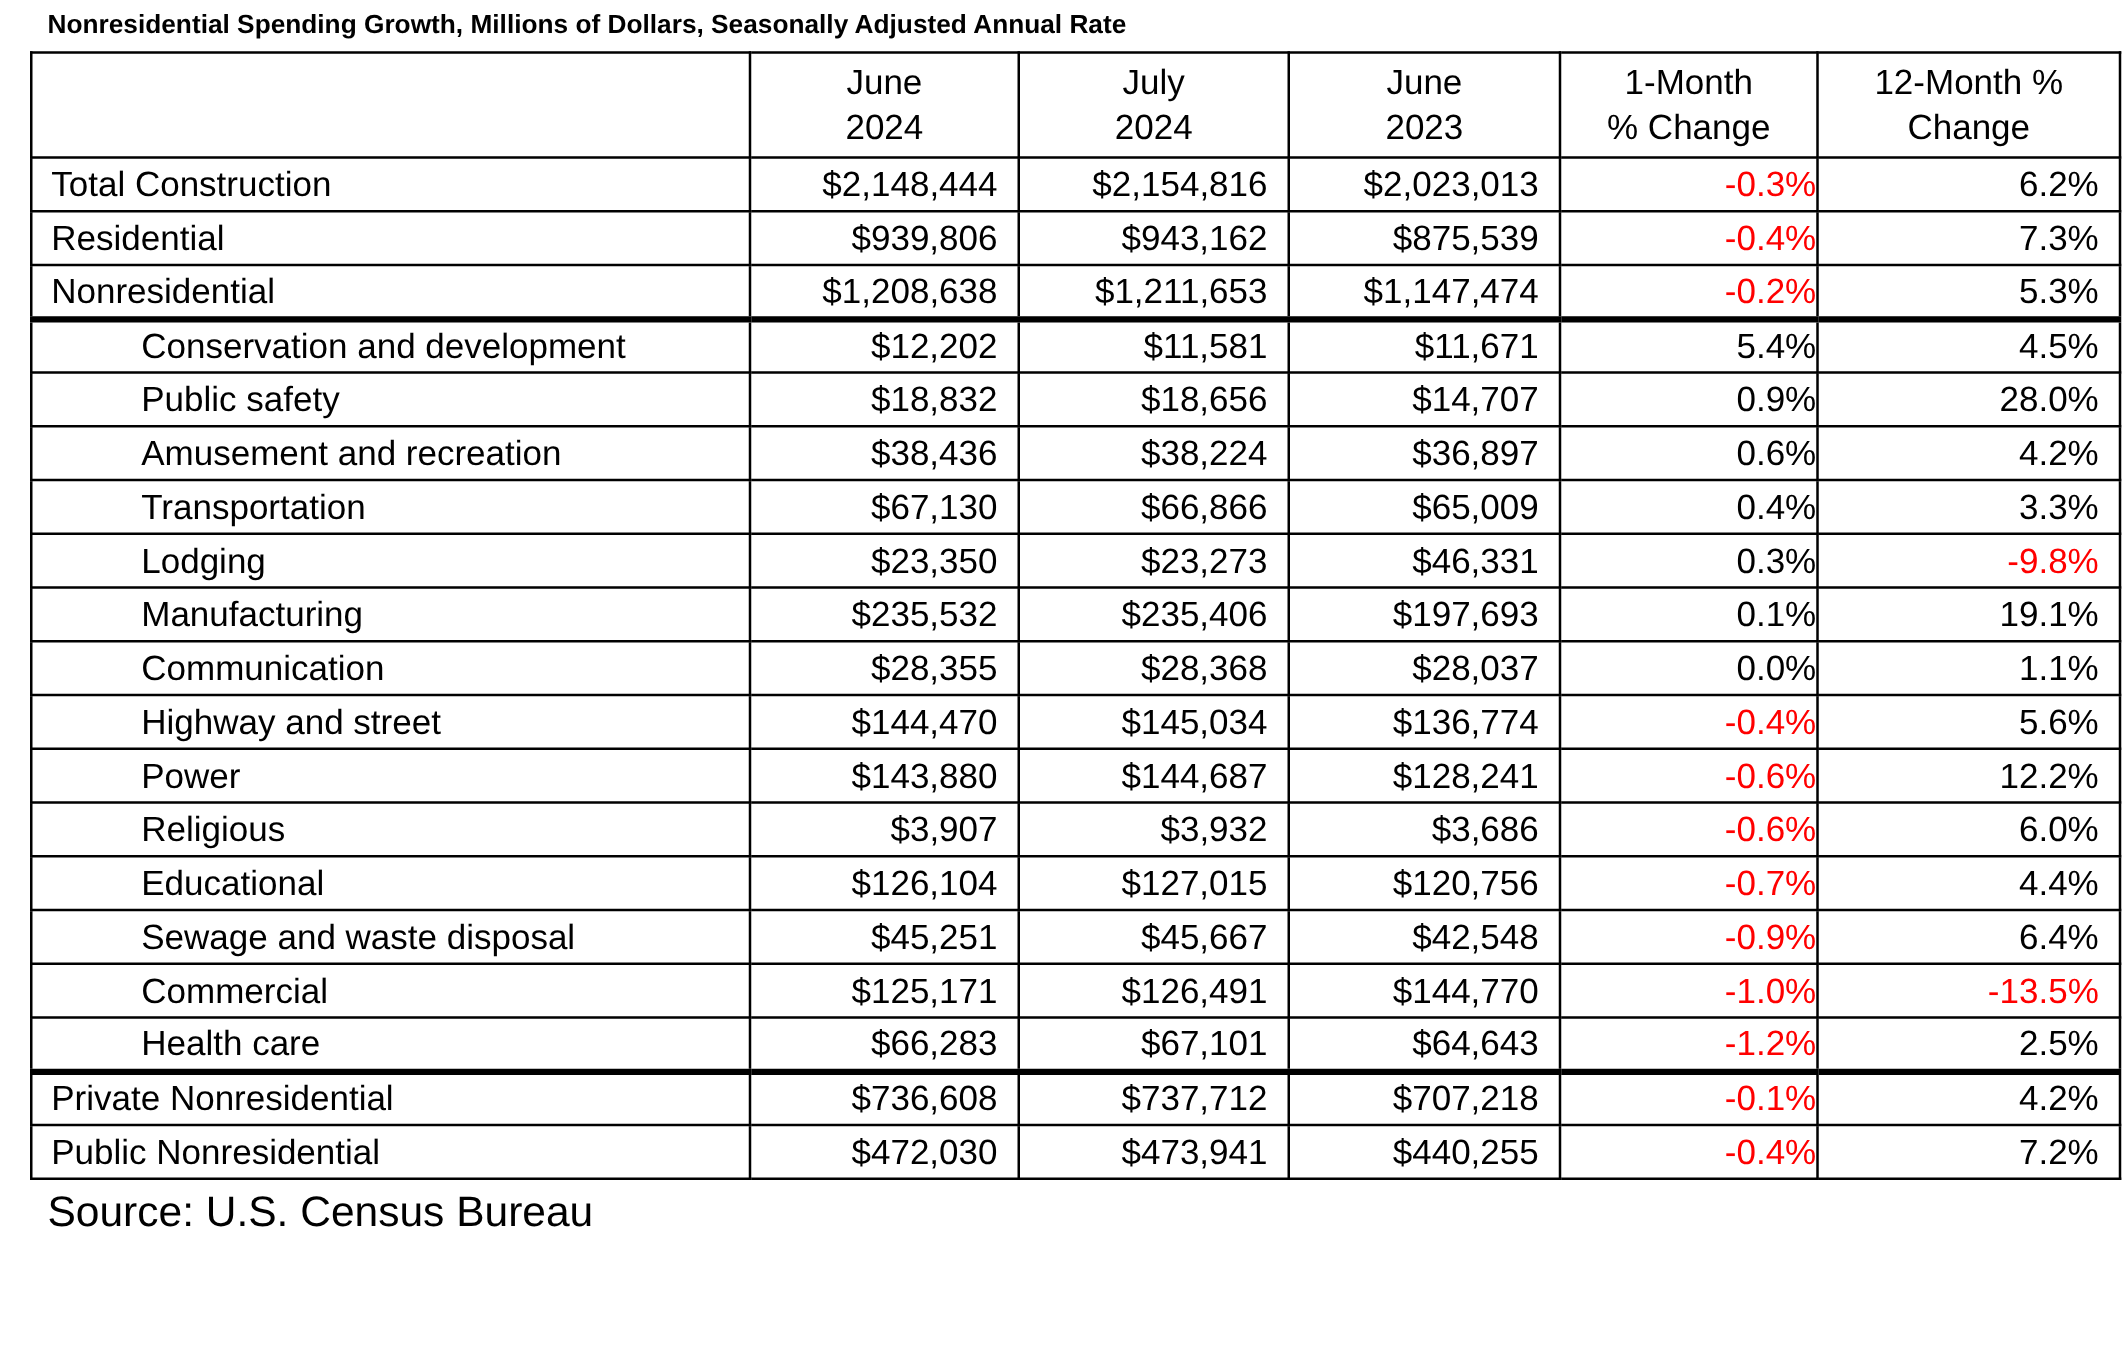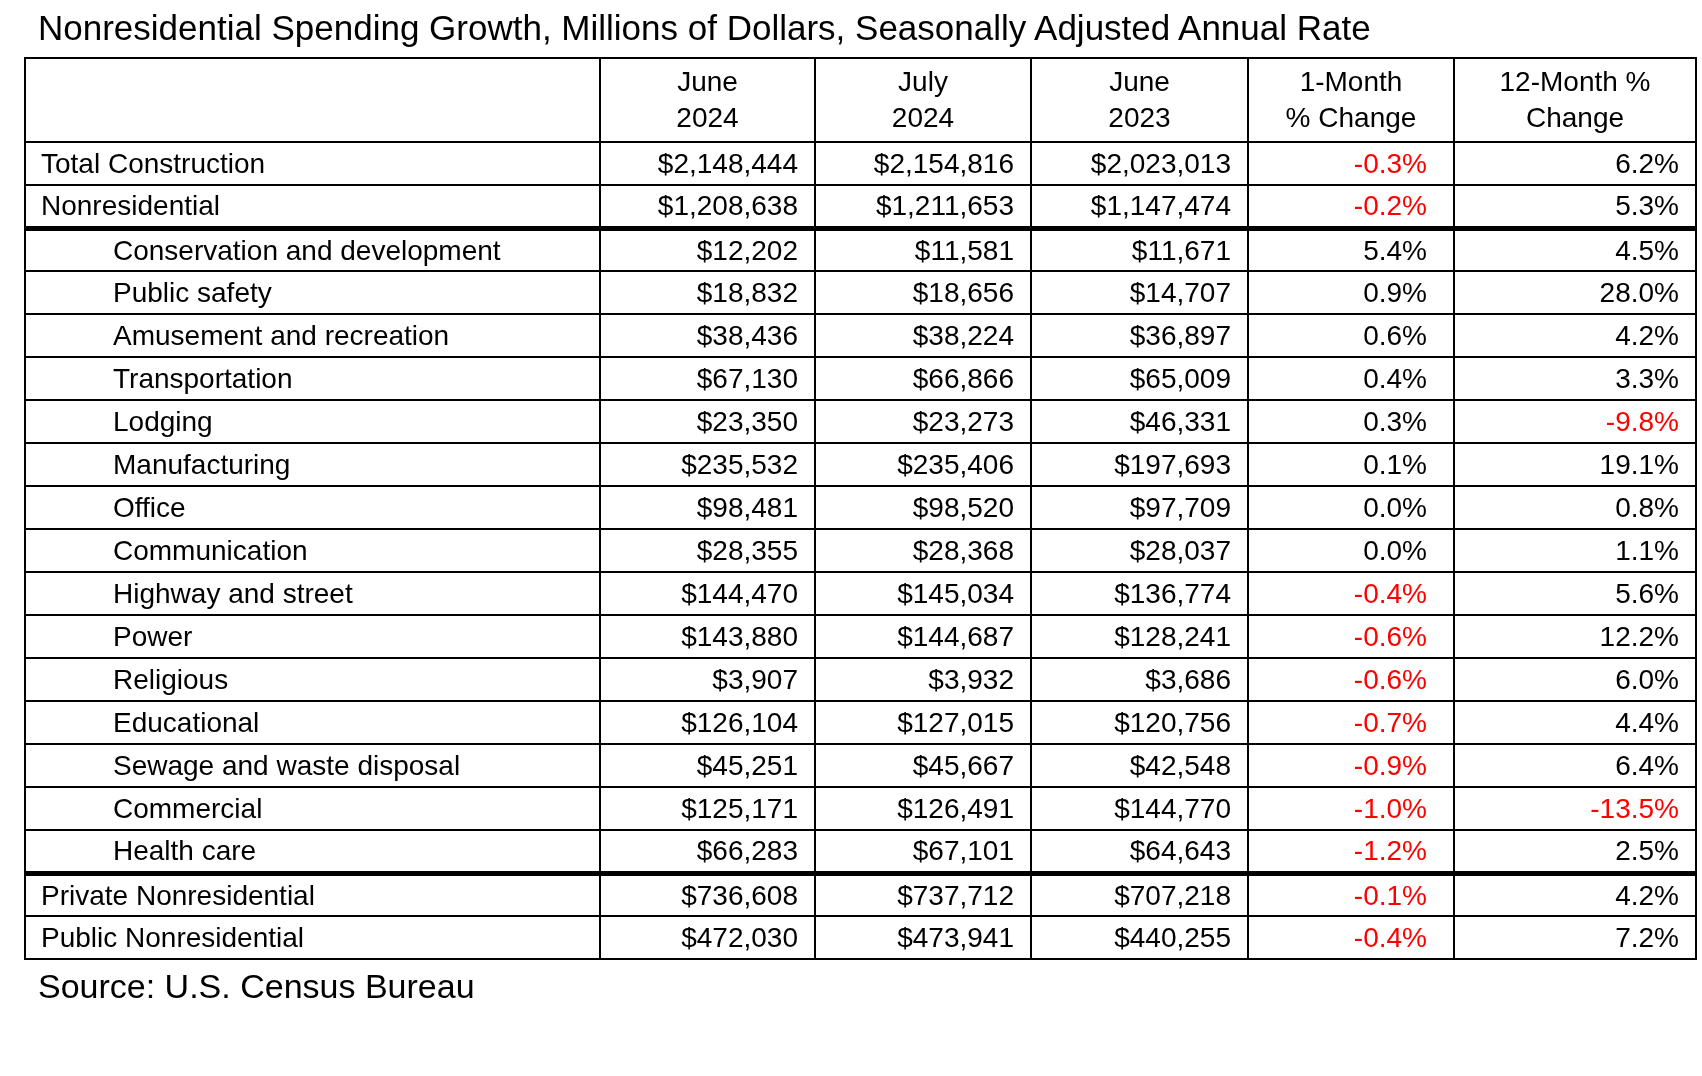--- a/index.html
+++ b/index.html
@@ -6,23 +6,24 @@
   html, body {
     margin: 0; padding: 0;
     width: 1702px; height: 1076px;
     background: #ffffff;
     font-family: "Liberation Sans", "DejaVu Sans", sans-serif;
     color: #000000;
     overflow: hidden;
   }
   .title {
     margin: 8px 0 9px 38px;
-    font-size: 35px;
+    font-size: 21px;
     line-height: 1.15;
     white-space: nowrap;
+    font-weight: bold;
   }
   table.spend-table {
     margin-left: 24px;
     border-collapse: collapse;
     table-layout: fixed;
     width: 1671px;
     border: 2px solid #000;
   }
   col.c-label  { width: 575px; }
   col.c-jun24  { width: 215px; }
@@ -36,21 +37,21 @@
     font-weight: normal;
     padding: 0;
     overflow: hidden;
     white-space: nowrap;
   }
   thead th { height: 84px; text-align: center; vertical-align: middle; line-height: 1.28; }
   tbody td { height: 43px; vertical-align: middle; }
   td.label { text-align: left; padding-left: 15px; }
   tr.indent td.label { padding-left: 87px; }
   td.num { text-align: right; padding-right: 16px; }
-  td.pct1 { text-align: right; padding-right: 26px; }
+  td.pct1 { text-align: right; }
   td.neg { color: #ff0000; }
   tr.section-end td { border-bottom: 5px solid #000; }
   .source {
     margin: 7px 0 0 38px;
     font-size: 34px;
   }
 </style>
 </head>
 <body>
 
@@ -92,20 +93,28 @@
   </thead>
   <tbody id="table-body">
       <tr>
         <td class="label">Total Construction</td>
         <td class="num">$2,148,444</td>
         <td class="num">$2,154,816</td>
         <td class="num">$2,023,013</td>
         <td class="pct1 neg">-0.3%</td>
         <td class="num">6.2%</td>
       </tr>
+      <tr>
+        <td class="label">Residential</td>
+        <td class="num">$939,806</td>
+        <td class="num">$943,162</td>
+        <td class="num">$875,539</td>
+        <td class="pct1 neg">-0.4%</td>
+        <td class="num">7.3%</td>
+      </tr>
       <tr class="section-end">
         <td class="label">Nonresidential</td>
         <td class="num">$1,208,638</td>
         <td class="num">$1,211,653</td>
         <td class="num">$1,147,474</td>
         <td class="pct1 neg">-0.2%</td>
         <td class="num">5.3%</td>
       </tr>
       <tr class="indent">
         <td class="label">Conservation and development</td>
@@ -149,28 +158,20 @@
       </tr>
       <tr class="indent">
         <td class="label">Manufacturing</td>
         <td class="num">$235,532</td>
         <td class="num">$235,406</td>
         <td class="num">$197,693</td>
         <td class="pct1">0.1%</td>
         <td class="num">19.1%</td>
       </tr>
       <tr class="indent">
-        <td class="label">Office</td>
-        <td class="num">$98,481</td>
-        <td class="num">$98,520</td>
-        <td class="num">$97,709</td>
-        <td class="pct1">0.0%</td>
-        <td class="num">0.8%</td>
-      </tr>
-      <tr class="indent">
         <td class="label">Communication</td>
         <td class="num">$28,355</td>
         <td class="num">$28,368</td>
         <td class="num">$28,037</td>
         <td class="pct1">0.0%</td>
         <td class="num">1.1%</td>
       </tr>
       <tr class="indent">
         <td class="label">Highway and street</td>
         <td class="num">$144,470</td>

